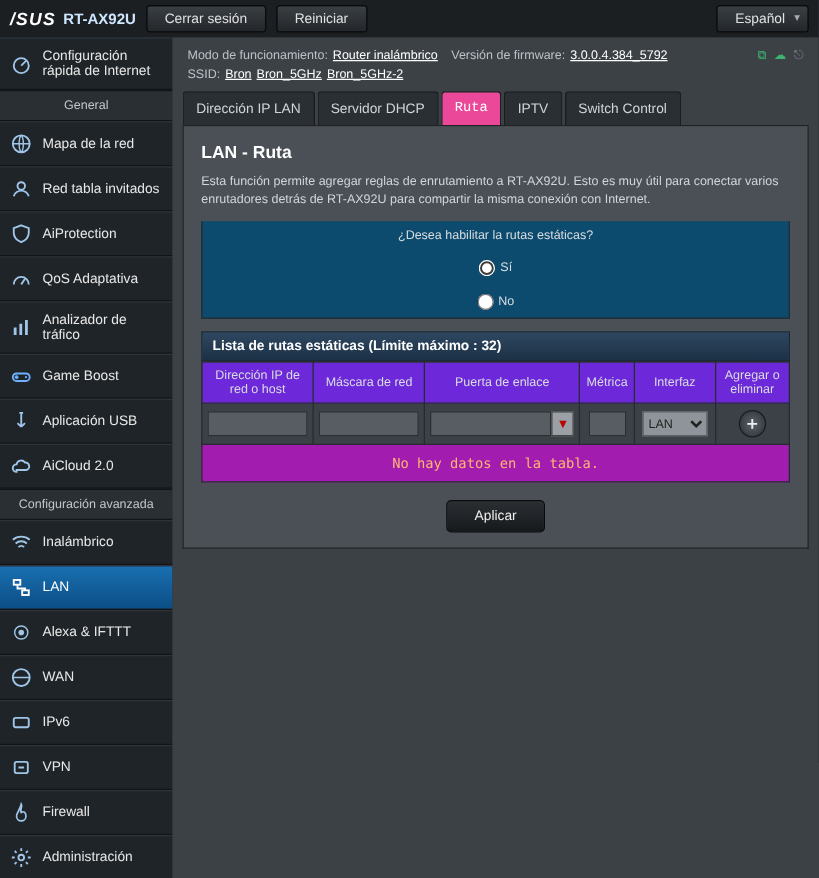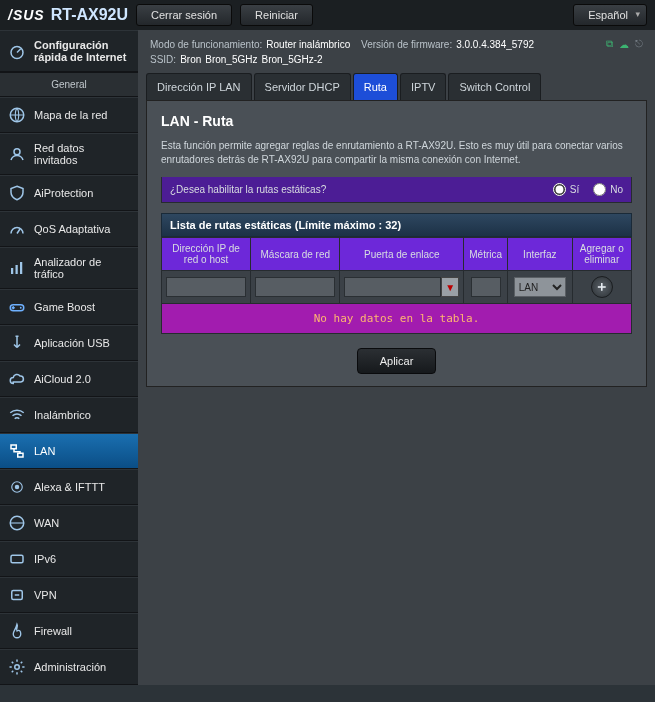--- a/index.html
+++ b/index.html
@@ -14,21 +14,21 @@
   .topbar {
     display: flex;
     align-items: center;
     height: 30px;
     background: #1b1f22;
     padding: 0 8px;
     gap: 8px;
   }
   .brand { display:flex; align-items:center; gap:6px; font-weight:bold; }
   .brand .asus { font-size:14px; font-style:italic; letter-spacing:1px; color:#fff; }
-  .brand .model { font-size:16px; color:#cfe6ff; }
+  .brand .model { font-size:12px; color:#cfe6ff; }
   .topbtn {
     background: linear-gradient(#3a3f44,#23272b);
     border:1px solid #0a0a0a;
     color:#e0e0e0;
     padding:4px 14px;
     font-size:11px;
     border-radius:3px;
     cursor:pointer;
   }
   .spacer { flex:1; }
@@ -45,74 +45,75 @@
     border-bottom:1px solid #121417;
     border-top:1px solid #2d3338;
     cursor:pointer;
     color:#e8e8e8;
     font-size:11px;
   }
   .side-item.active {
     background: linear-gradient(#1a6fb0,#0b4e86);
     color:#fff;
   }
-  .side-item.qis { line-height:12px; font-weight:bold;}
+  .side-item.qis { line-height:12px; font-weight:normal;}
   .section-head {
     background:#2a2f33;
     text-align:center;
     padding:6px 4px;
     font-size:10px;
     color:#c0c7cc;
     border-bottom:1px solid #121417;
     border-top:1px solid #121417;
   }
   .sicon {
     width:18px; height:18px; flex:0 0 18px;
     display:flex; align-items:center; justify-content:center;
     color:#a8d0ff;
     font-size:14px;
   }
   .sicon svg { width:18px; height:18px; fill:#9fc6e8; }
   
   .inforow { font-size:10px; color:#b9c2c9; padding:2px 4px; display:flex; align-items:center; gap:4px; flex-wrap:wrap;}
   .inforow .lbl { color:#b9c2c9; }
-  .inforow .val { color:#fff; }
+  .inforow .val { color:#fff; text-decoration:underline; }
   .status-icons { margin-left:auto; display:flex; gap:6px; align-items:center; }
   
   .tabs { display:flex; margin-top:6px; border-bottom:1px solid #222; }
   .tab {
     padding:7px 10px;
     background:#2a2f33;
     color:#cfd6db;
     font-size:11px;
     border:1px solid #1a1d20;
     border-bottom:none;
     margin-right:2px;
     cursor:pointer;
     border-radius:3px 3px 0 0;
   }
-  .tab.active { background:#1d4ed8; color:#fff; }
+  .tab.active { background:#ec4899; color:#fff;font-family:Liberation Mono, monospace; }
   .panel { background:#4a5056; border:1px solid #222; border-top:none; padding:12px 14px; }
   .panel h2 { font-size:14px; font-weight:bold; margin-bottom:10px; color:#fff;}
   .desc { font-size:10px; color:#cfd6db; line-height:14px; margin-bottom:10px; }
   .blockhead {
     background: linear-gradient(#4f6b84,#29465f);
     color:#fff; font-size:11px; font-weight:bold;
     padding:5px 8px;
     border:1px solid #1a2a38;
   }
   .formrow {
     display:flex; align-items:center;
-    background:#4c1d95;
+    background:#0c4a6e;
     border:1px solid #262b2f;
     border-top:none;
     padding:6px 8px;
     font-size:10px;
     color:#d8dde1;
     gap:14px;
+    flex-direction:column;
   }
   .formrow label { display:flex; align-items:center; gap:4px;}
   .blockhead.dark {
     background: linear-gradient(#2e4760,#1c3146);
     margin-top:10px;
   }
   table.route {
     width:100%; border-collapse:collapse; font-size:10px; color:#d8dde1;
     background:#3b4147;
   }
@@ -192,21 +193,21 @@
         </span>
       <span>Mapa de la red</span>
     </div>
     <div class="side-item">
       <span class="sicon">
           <svg viewBox="0 0 24 24">
             <circle cx="12" cy="9" r="4" fill="none" stroke="#9fc6e8" stroke-width="2"></circle>
             <path d="M4 20c1-4 5-6 8-6s7 2 8 6" fill="none" stroke="#9fc6e8" stroke-width="2"></path>
           </svg>
         </span>
-      <span>Red datos invitados</span>
+      <span>Red tabla invitados</span>
     </div>
     <div class="side-item">
       <span class="sicon">
           <svg viewBox="0 0 24 24">
             <path d="M12 3l8 3v5c0 5-3 8-8 10-5-2-8-5-8-10V6l8-3z" fill="none" stroke="#9fc6e8" stroke-width="2"></path>
           </svg>
         </span>
       <span>AiProtection</span>
     </div>
     <div class="side-item">
@@ -248,20 +249,21 @@
     </div>
     <div class="side-item">
       <span class="sicon">
           <svg viewBox="0 0 24 24">
             <path d="M7 18a4 4 0 010-8 5 5 0 019-2 4 4 0 011 8H7z" fill="none" stroke="#9fc6e8" stroke-width="2"></path>
           </svg>
         </span>
       <span>AiCloud 2.0</span>
     </div>
 
+    <div class="section-head">Configuración avanzada</div>
 
     <div class="side-item">
       <span class="sicon">
           <svg viewBox="0 0 24 24">
             <path d="M3 9a14 14 0 0118 0M6 13a9 9 0 0112 0M9 17a4 4 0 016 0" fill="none" stroke="#9fc6e8" stroke-width="2"></path>
           </svg>
         </span>
       <span>Inalámbrico</span>
     </div>
     <div class="side-item active">

